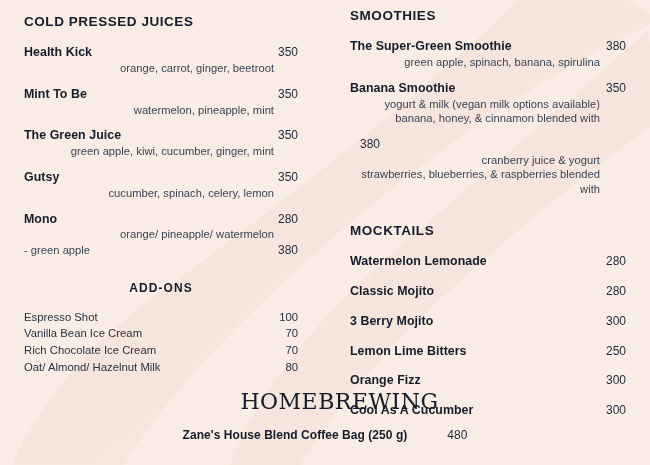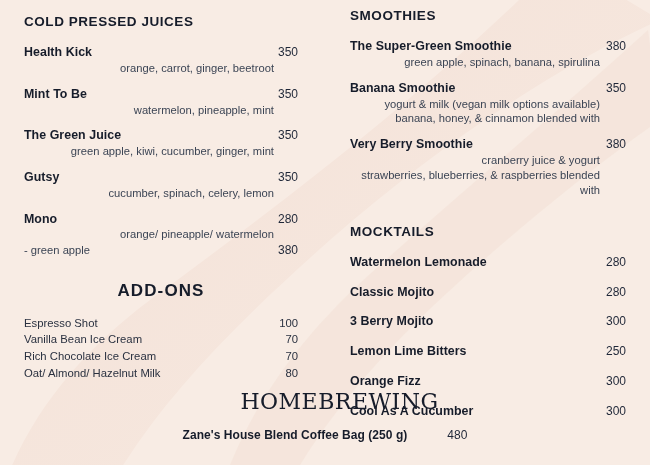--- a/index.html
+++ b/index.html
@@ -51,21 +51,21 @@
   .section-title {
     font-size: 13.5px;
     font-weight: bold;
     letter-spacing: 0.55px;
     color: #161c2a;
     line-height: 1.2;
   }
   .section-title.center {
     text-align: center;
     letter-spacing: 1.1px;
-    font-size: 17px;
+    font-size: 12px;
   }
 
   
   .item {
     position: relative;
   }
   .item-row {
     display: flex;
     align-items: baseline;
     justify-content: space-between;
@@ -300,21 +300,20 @@
       <div class="item-desc">
         <span class="desc-line">yogurt &amp; milk (vegan milk options available)</span>
         <span class="desc-line">banana, honey, &amp; cinnamon blended with</span>
       </div>
     </div>
 
     <div class="gap-10"></div>
 
     <div class="item">
       <div class="item-row">
-        <span class="item-name">Very Berry Smoothie</span>
         <span class="item-price">380</span>
       </div>
       <div class="item-desc">
         <span class="desc-line">cranberry juice &amp; yogurt</span>
         <span class="desc-line">strawberries, blueberries, &amp; raspberries blended with</span>
       </div>
     </div>
 
     <div class="gap-26"></div>
 

